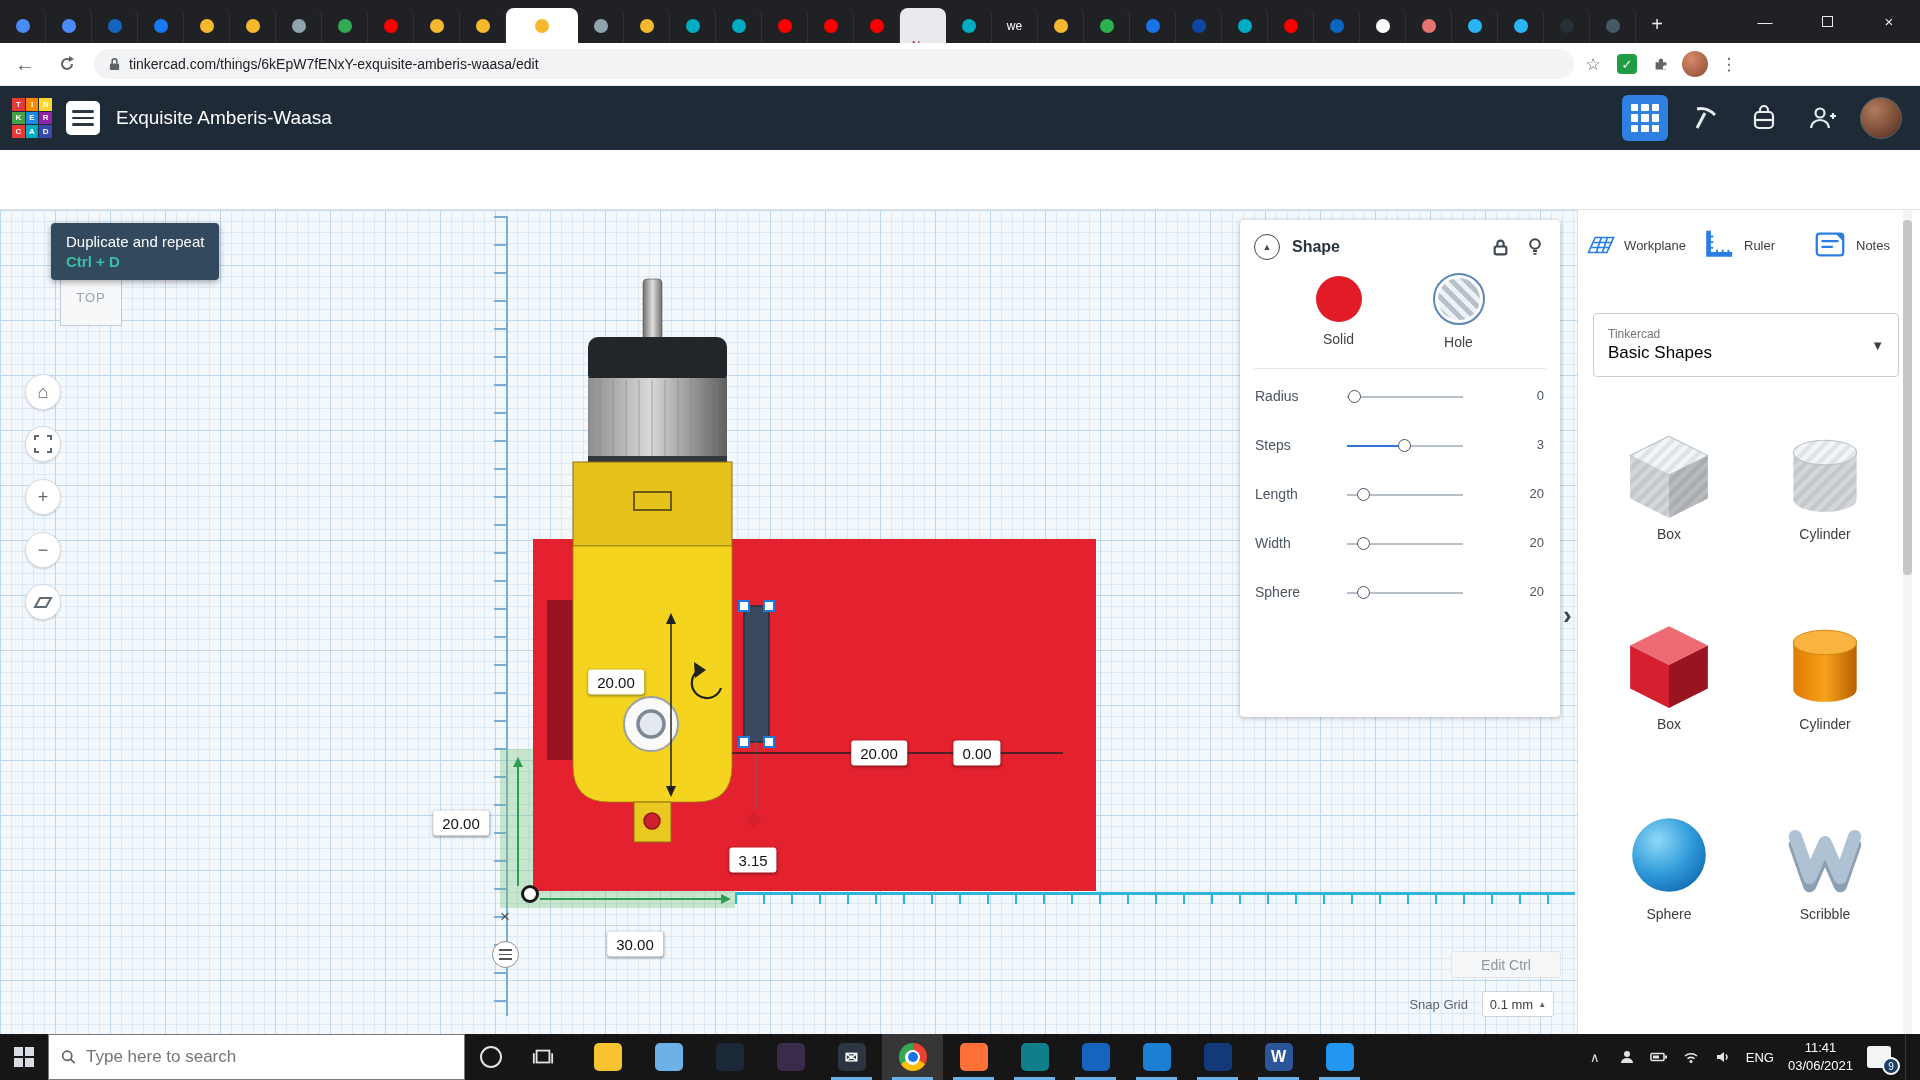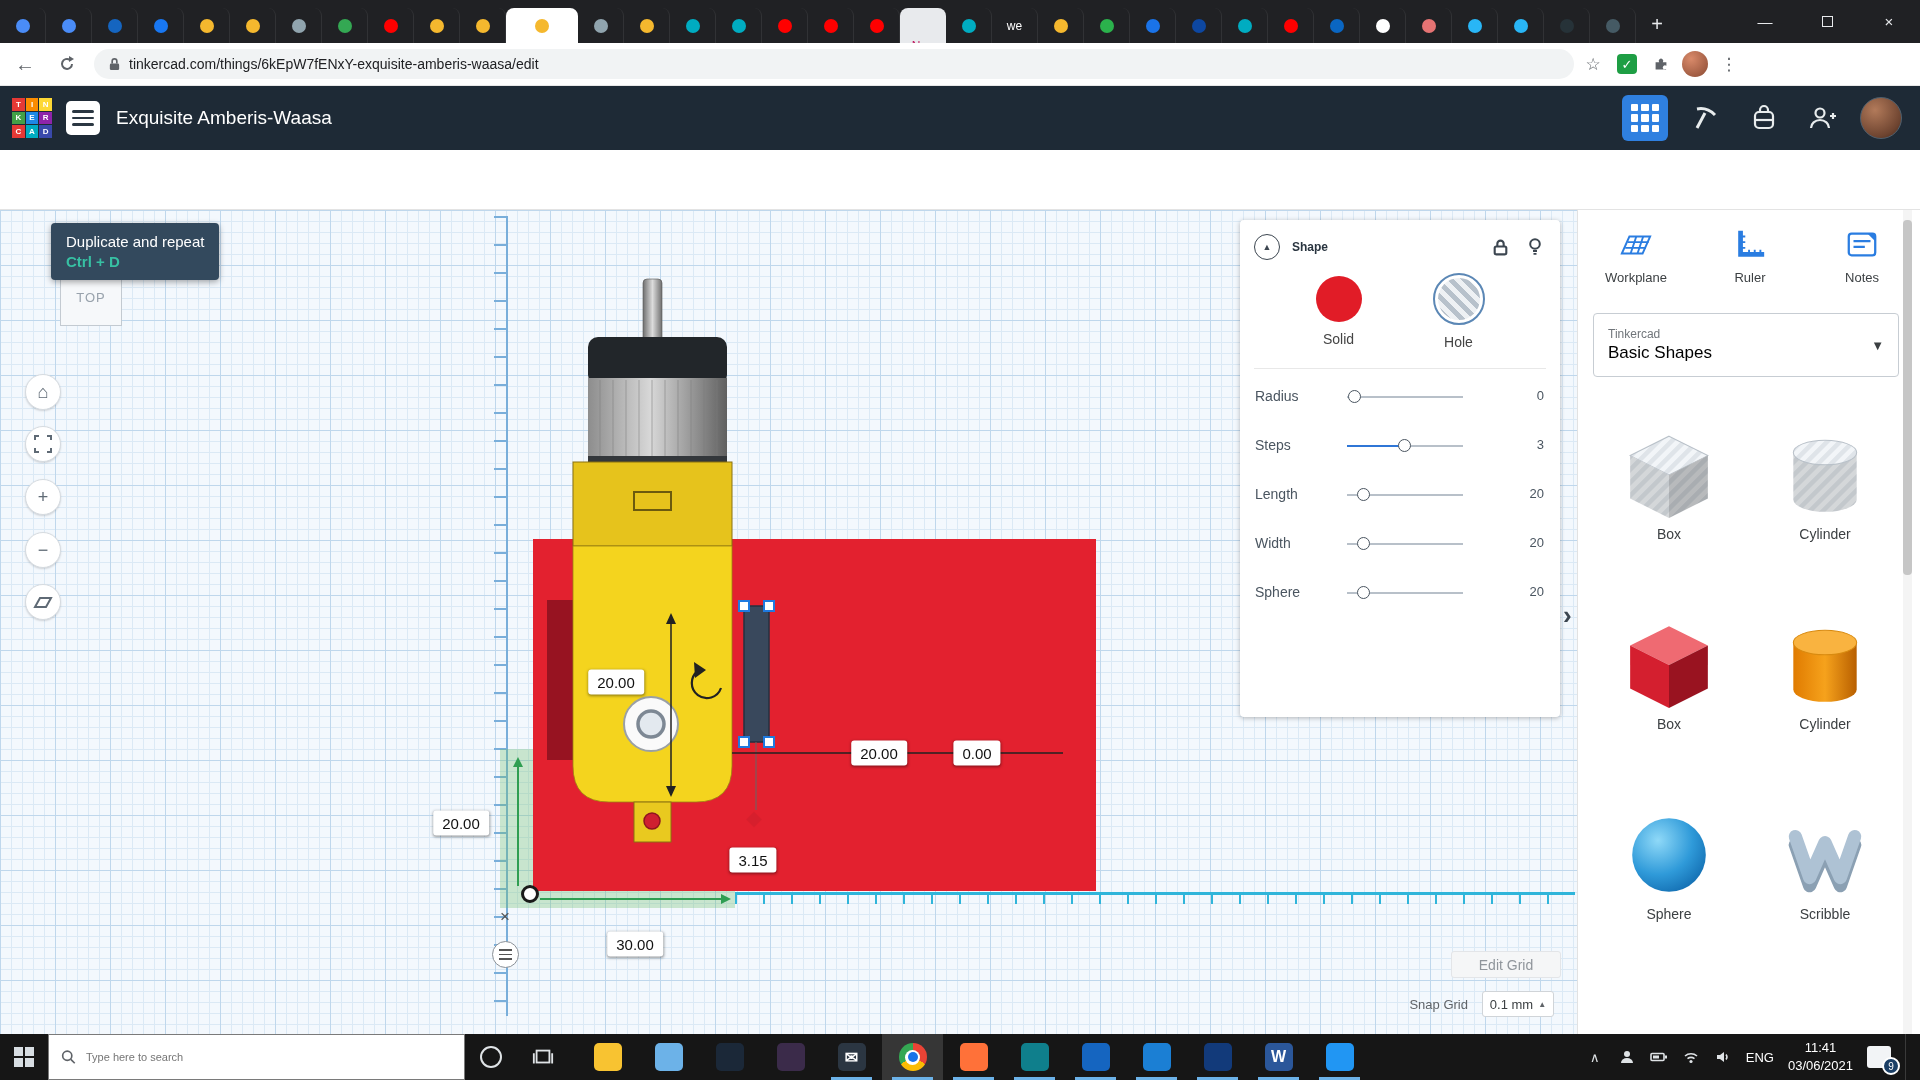--- a/index.html
+++ b/index.html
@@ -74,56 +74,56 @@
 
   
   #tooltip{left:51px;top:223px;background:#33495d;border-radius:4px;padding:10px 15px;z-index:9;box-shadow:0 2px 6px rgba(0,0,0,.35)}
   #tooltip .tt1{color:#fff;font-size:15px}
   #tooltip .tt2{color:#37c0a3;font-size:15px;font-weight:bold;margin-top:3px}
 
   
   #inspector{left:1240px;top:220px;width:320px;height:497px;background:#fff;border-radius:4px;box-shadow:0 1px 5px rgba(0,0,0,.28);z-index:5}
   #insHead{display:flex;align-items:center;padding:14px 16px 6px 14px}
   #collapseBtn{width:26px;height:26px;border-radius:50%;border:1.5px solid #3c4650;display:flex;align-items:center;justify-content:center;font-size:9px;color:#3c4650}
-  #insTitle{font-size:12px;font-weight:bold;color:#2a3540;margin-left:12px}
+  #insTitle{font-size:16px;font-weight:bold;color:#2a3540;margin-left:12px}
   #insHeadIcons{margin-left:auto;display:flex;gap:16px;align-items:center}
   #solidHole{display:flex;justify-content:space-around;padding:10px 40px 0 40px}
   .shOpt{display:flex;flex-direction:column;align-items:center;gap:9px}
   #solidCircle{width:46px;height:46px;border-radius:50%;background:#e11c27}
   #holeRing{width:52px;height:52px;border-radius:50%;border:2px solid #5b87b5;display:flex;align-items:center;justify-content:center;margin-top:-3px}
   #holeCircle{width:42px;height:42px;border-radius:50%;background:repeating-linear-gradient(45deg,#eef1f4 0 5px,#b7c1cb 5px 10px)}
   .shLabel{font-size:14px;color:#444}
   #insDivider{height:1px;background:#e8e8e8;margin:18px 14px 4px 14px}
   .sliderRow{position:relative;height:49px}
   .sl-label{position:absolute;left:15px;top:15px;font-size:14px;color:#4a5560}
   .sl-track{position:absolute;left:107px;top:23px;width:116px;height:2px;background:#b8c0c9}
   .sl-fill{position:absolute;top:0;left:0;height:2px;background:#2f76d6}
   .sl-knob{position:absolute;top:-6px;width:13px;height:13px;border-radius:50%;background:#fff;border:1.5px solid #4a5560}
   .sl-value{position:absolute;right:16px;top:15px;width:36px;text-align:right;font-size:13px;color:#4a5560}
 
   
   #sidebar{left:1577px;top:210px;width:343px;height:824px;background:#fff;border-left:1px solid #e2e2e2;z-index:5}
-  .toolCol{position:absolute;top:18px;width:100px;display:flex;flex-direction:column;align-items:center;gap:8px}
+  .toolCol{position:absolute;top:18px;width:100px;display:flex;flex-direction:row;align-items:center;gap:8px}
   .toolCol .tlabel{font-size:13px;color:#3c4043}
   #libdd{position:absolute;left:15px;top:103px;width:306px;height:64px;border:1px solid #c7cdd3;border-radius:4px;padding:8px 14px;display:flex;align-items:center}
   #libddText .brand{font-size:12px;color:#70757a}
   #libddText .sel{font-size:17px;color:#000000;margin-top:2px}
   #libdd .caret{margin-left:auto;color:#3c4043;font-size:13px}
   .shapeItem{position:absolute;width:120px;display:flex;flex-direction:column;align-items:center;gap:6px}
   .shapeItem .slabel{font-size:14px;color:#3c4043}
   #sbScroll{position:absolute;left:325px;top:0;width:9px;height:824px;background:#f4f4f4}
   #sbThumb{position:absolute;left:0;top:10px;width:9px;height:355px;background:#c6c6c6;border-radius:4px}
 
   
   #taskbar{left:0;top:1034px;width:1920px;height:46px;background:#161616;display:flex;align-items:center;z-index:30}
   #startbtn{width:48px;height:46px;display:flex;align-items:center;justify-content:center}
   #winlogo{display:grid;grid-template-columns:9px 9px;grid-template-rows:9px 9px;gap:2px}
   #winlogo i{background:#d7dde2}
   #searchbox{width:417px;height:46px;background:#fff;border:1px solid #7a7a7a;display:flex;align-items:center;padding:0 12px;gap:10px}
-  #searchbox input{border:none;outline:none;font-size:11px;color:#000000;font-family:"Liberation Sans",sans-serif;width:100%;background:transparent}
+  #searchbox input{border:none;outline:none;font-size:17px;color:#000000;font-family:"Liberation Sans",sans-serif;width:100%;background:transparent}
   .tbtn{width:52px;height:46px;display:flex;align-items:center;justify-content:center}
   #apps{display:flex;height:46px;margin-left:8px}
   .appcell{width:61px;height:46px;display:flex;align-items:center;justify-content:center;position:relative}
   .appcell.open::after{content:"";position:absolute;bottom:0;left:10px;right:10px;height:3px;background:#6cb2e8}
   .appcell.activeapp{background:rgba(255,255,255,.14)}
   .apptile{width:28px;height:28px;border-radius:5px;display:flex;align-items:center;justify-content:center;color:#fff;font-weight:bold;font-size:16px}
   #tray{margin-left:auto;display:flex;align-items:center;gap:14px;padding-right:10px;height:46px}
   .trayglyph{width:18px;height:18px;display:flex;align-items:center;justify-content:center}
   #lang{color:#fff;font-size:13px}
   #clock{color:#fff;font-size:13px;text-align:center;line-height:1.35}
@@ -517,21 +517,21 @@
       </svg>
   </div>
   <div class="abs" id="xbtn">×</div>
   <div class="abs" id="hambtn">
       <i></i>
       <i></i>
       <i></i>
     </div>
   <div class="abs" id="panelchevron">›</div>
 
-  <div class="abs" id="editgrid">Edit Grid</div>
+  <div class="abs" id="editgrid">Edit Ctrl</div>
   <div class="abs" id="snaplabel">Snap Grid</div>
   <div class="abs" id="snapdd">
     <span>0.1 mm</span>
     <span class="caret">▲</span>
   </div>
 
   <div class="abs" id="tooltip">
     <div class="tt1">Duplicate and repeat</div>
     <div class="tt2">Ctrl + D</div>
   </div>

